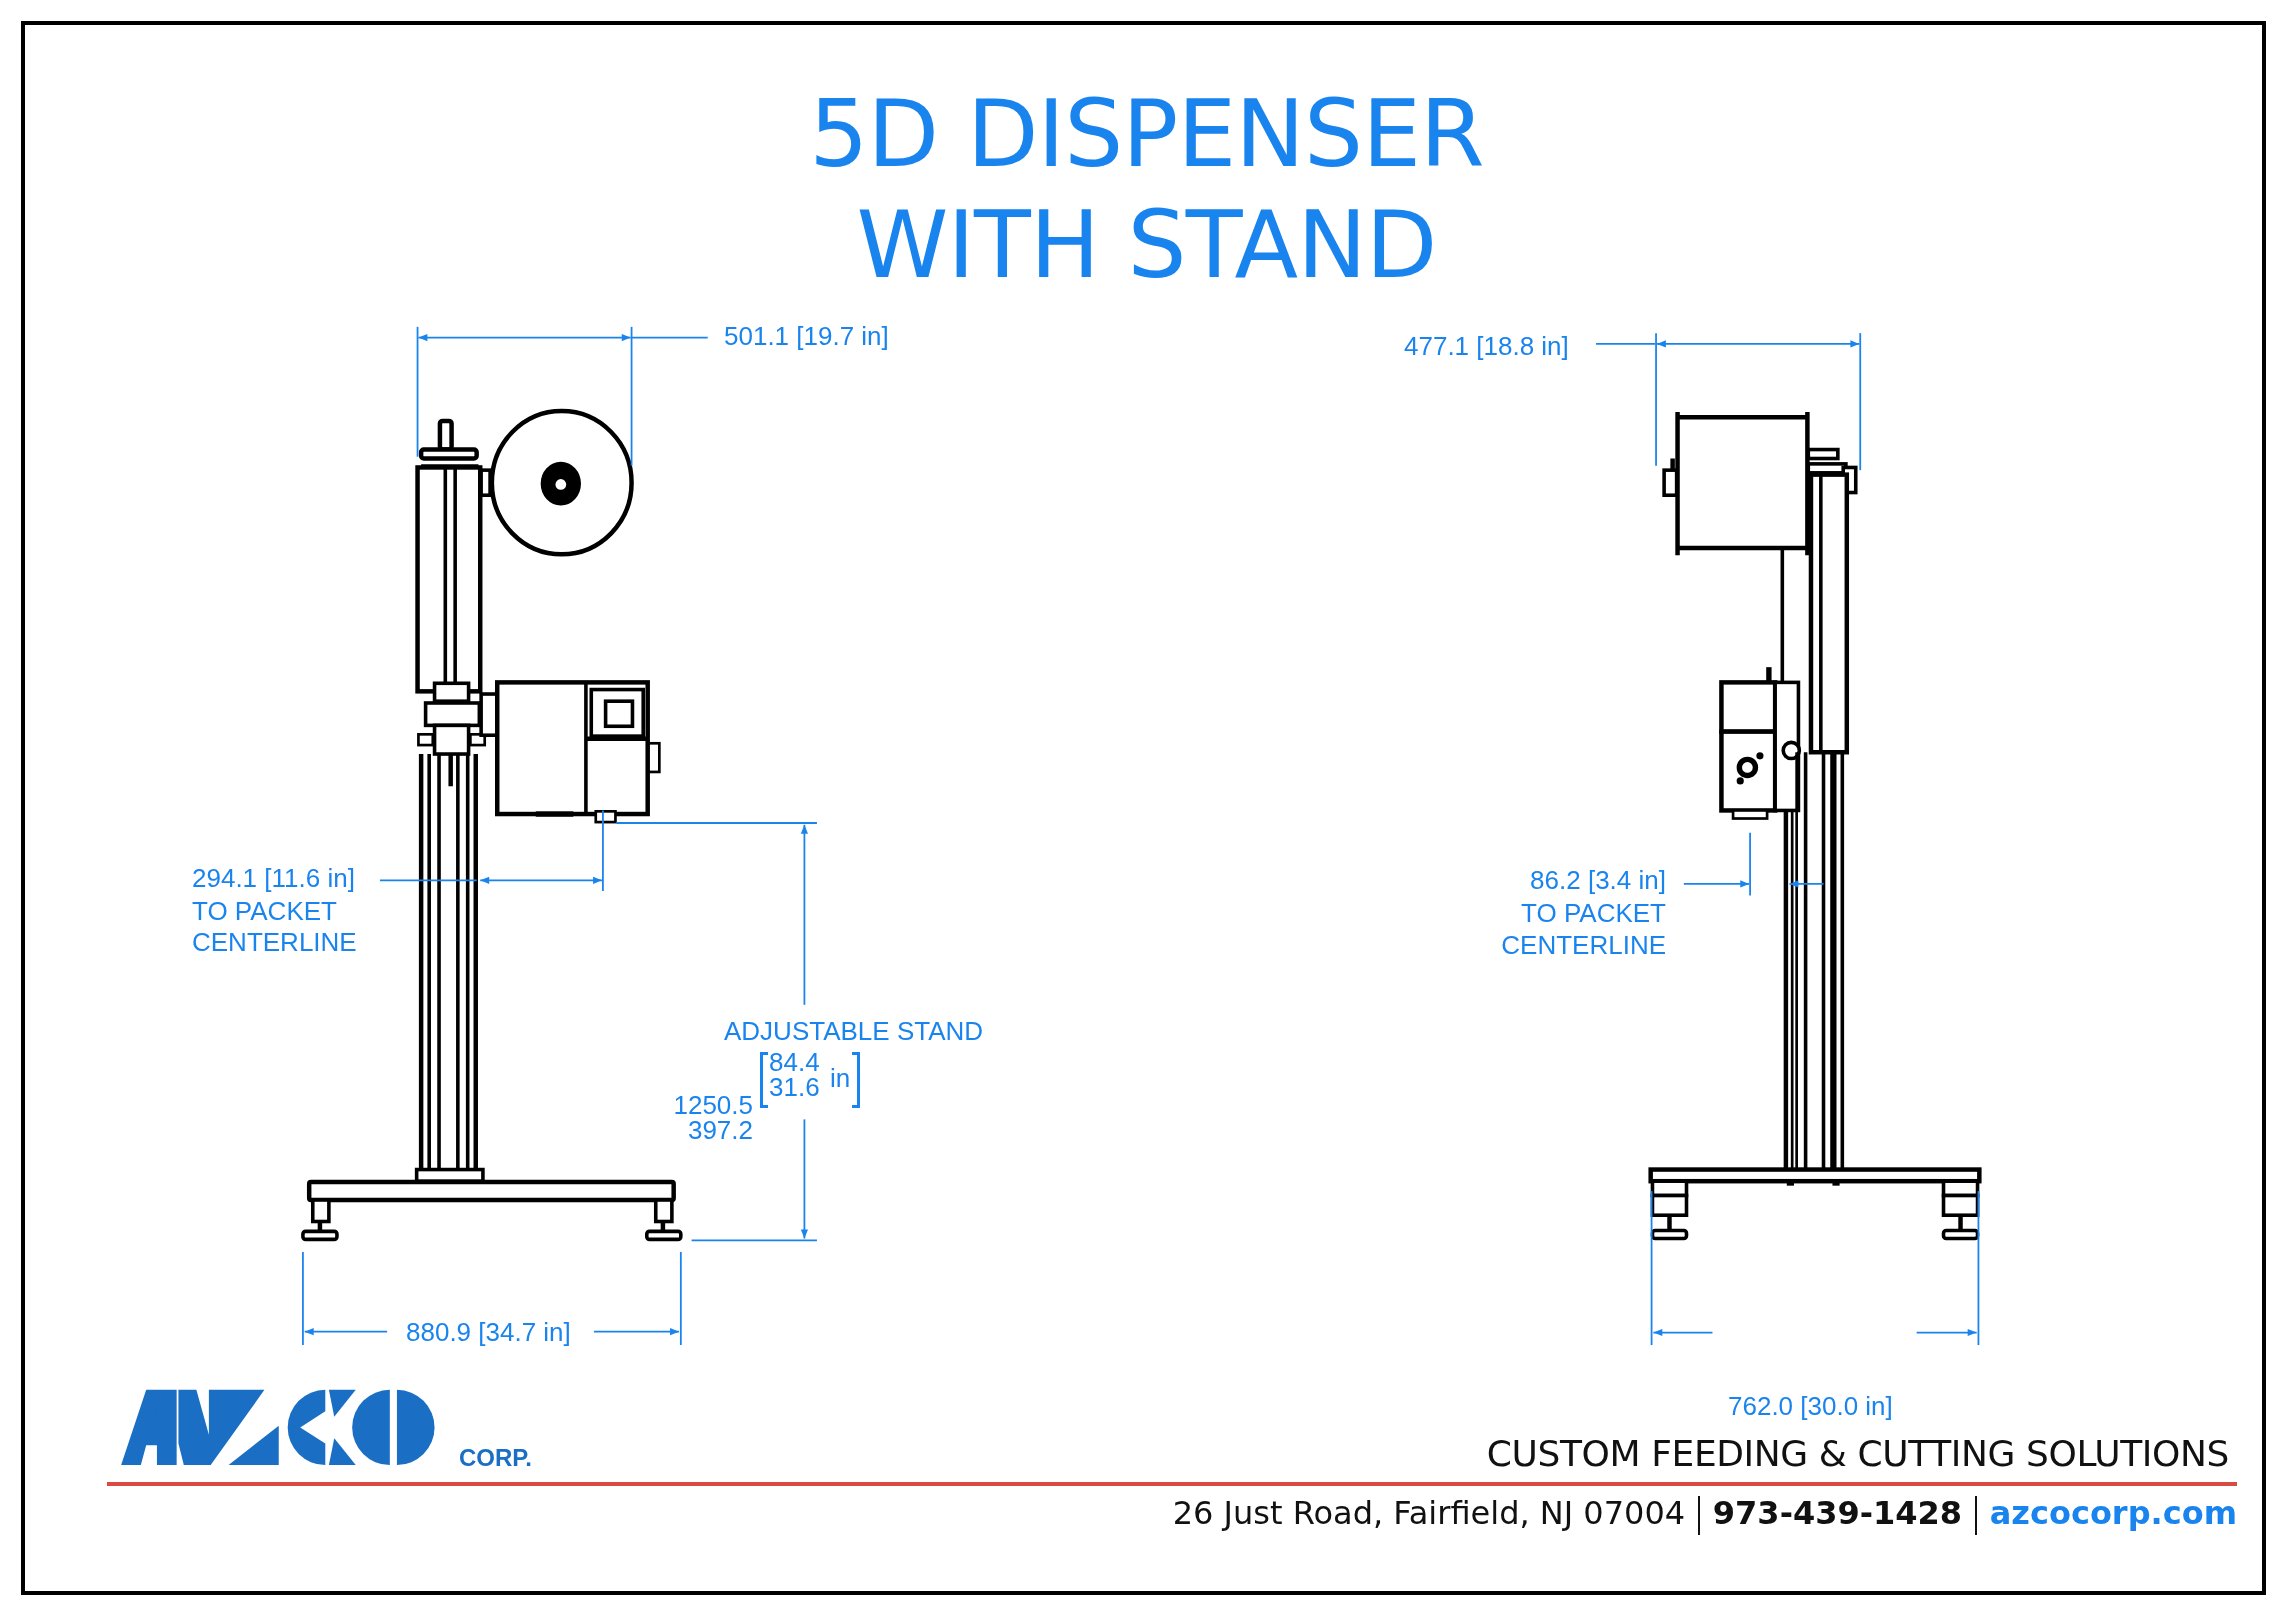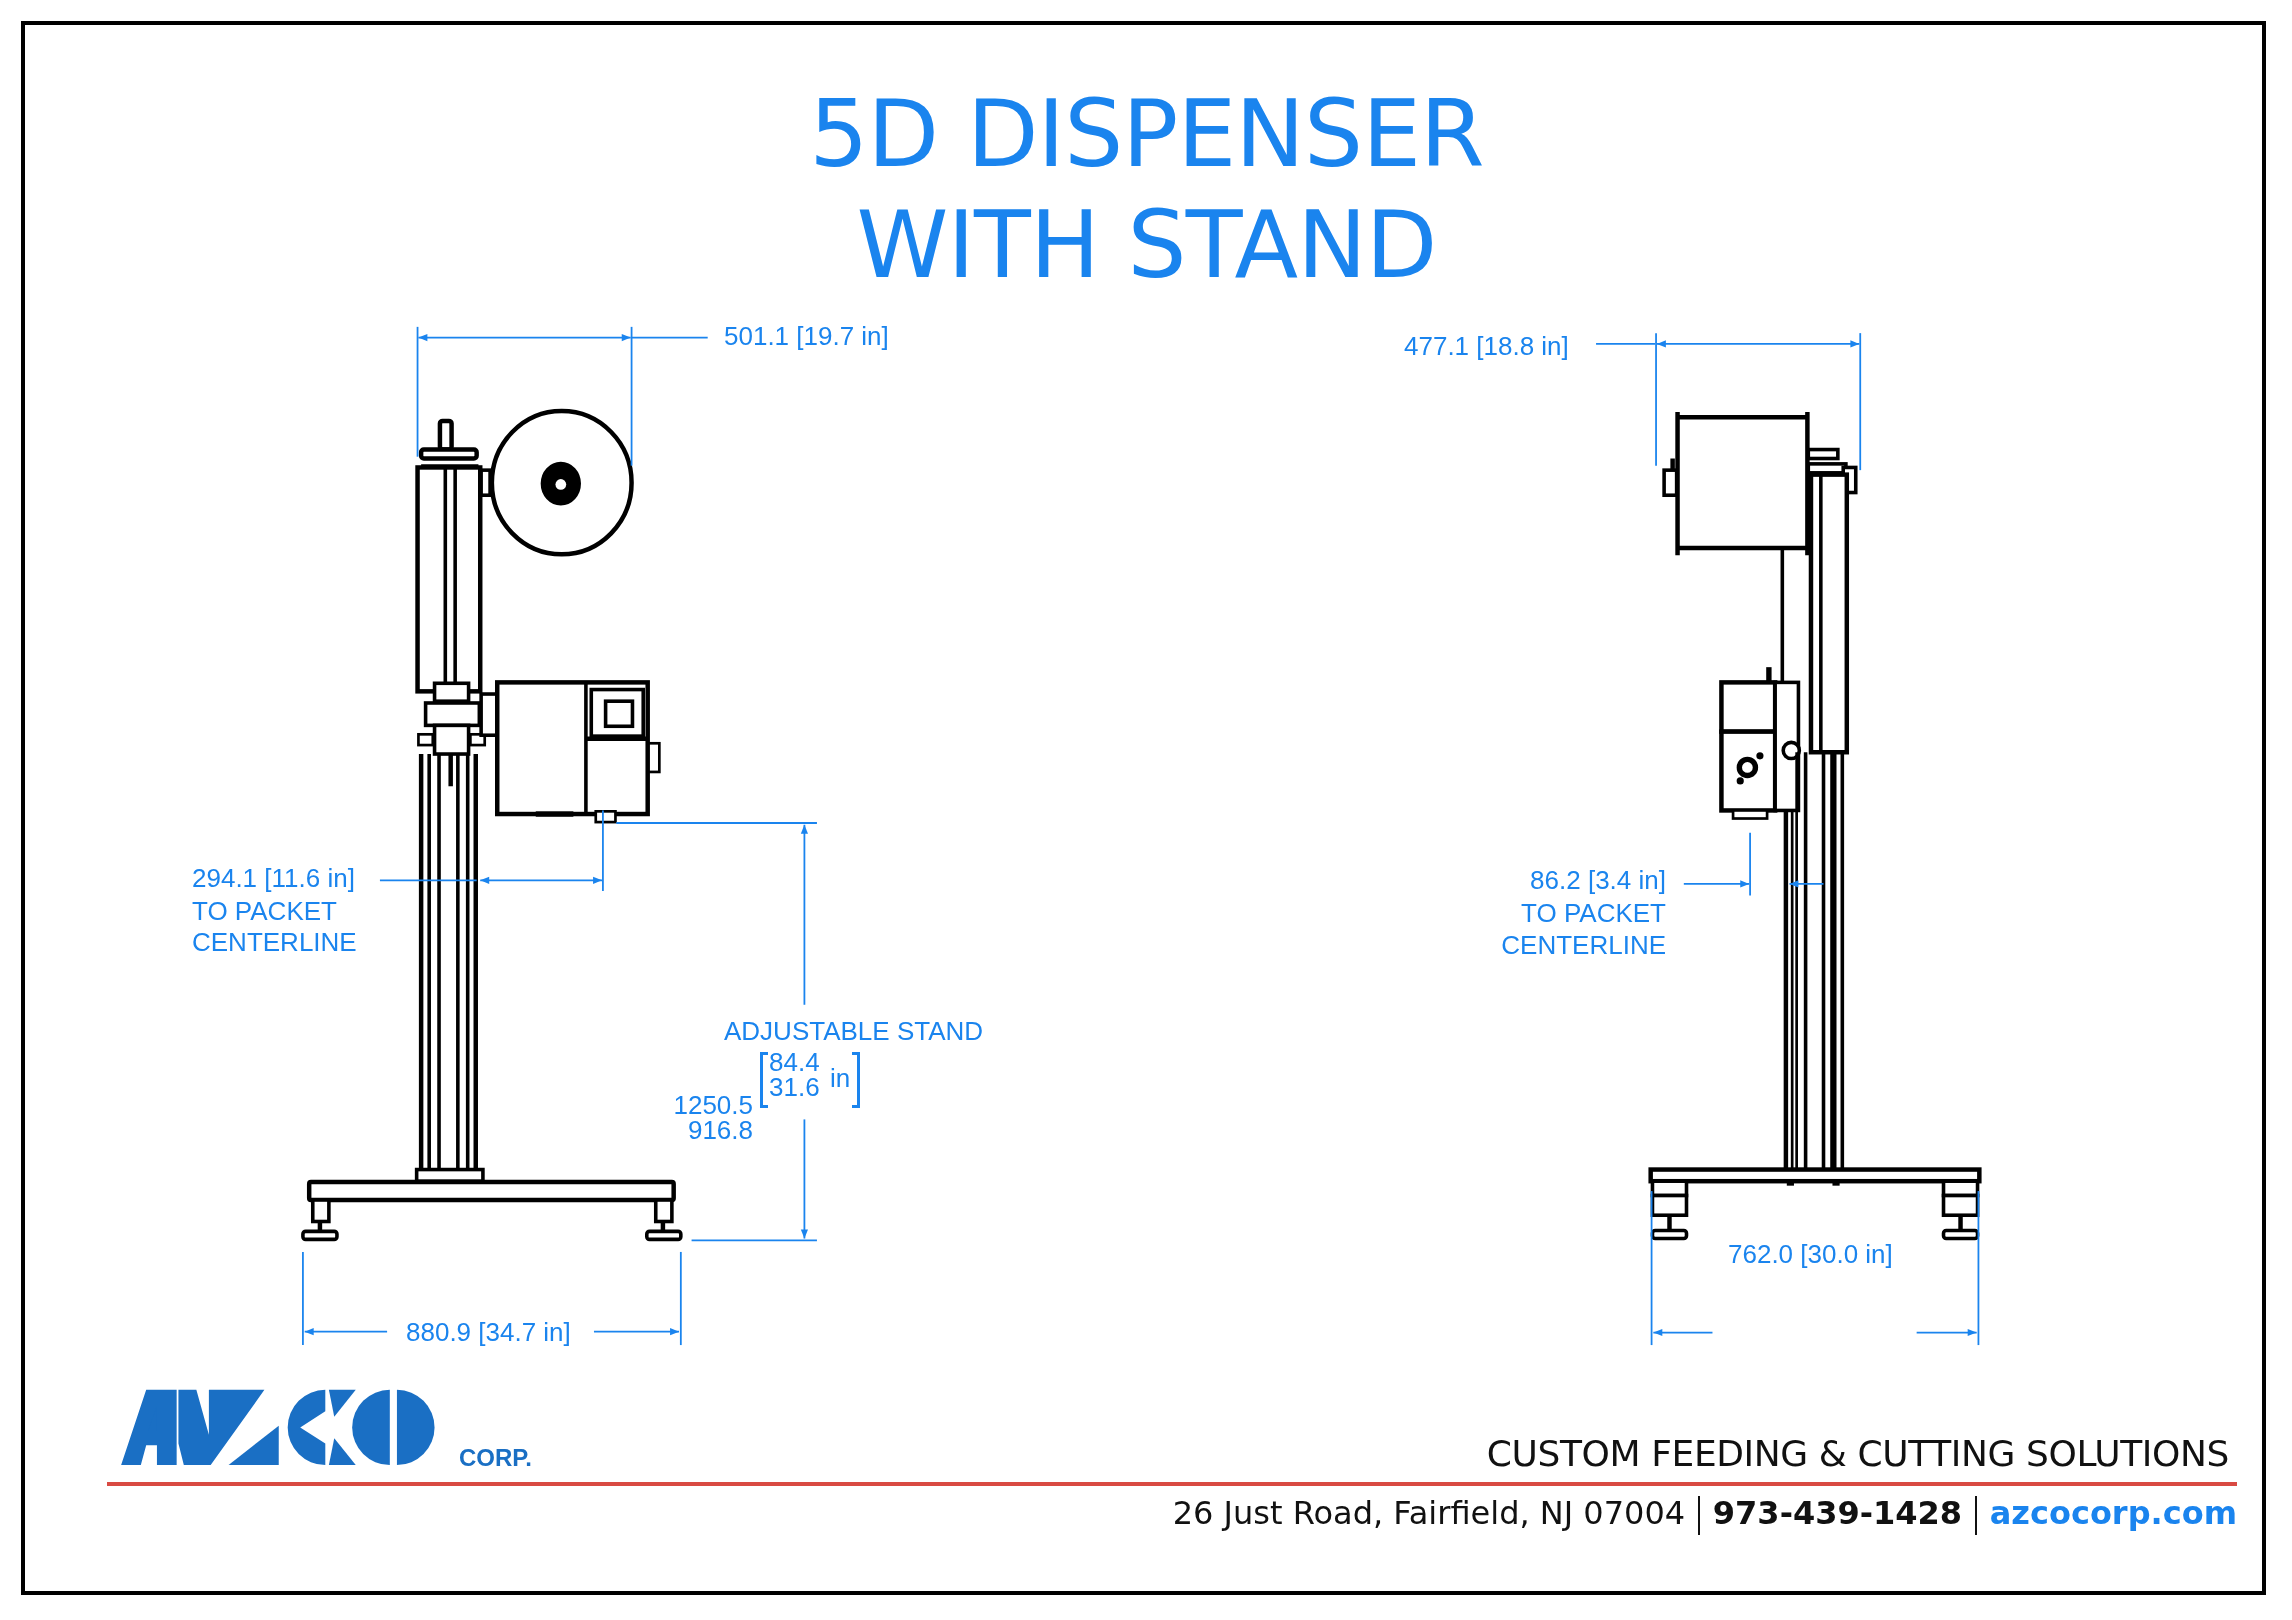--- a/index.html
+++ b/index.html
@@ -193,38 +193,38 @@
 
 <div class="dimtext" style="left:724px; top:321px;">501.1 [19.7 in]</div>
 <div class="dimtext" style="left:192px; top:863px;">294.1 [11.6 in]</div>
 <div class="dimtext" style="left:192px; top:896px;">TO PACKET</div>
 <div class="dimtext" style="left:192px; top:927px;">CENTERLINE</div>
 
 <div class="dimtext" style="left:700px; top:1016px;margin-left:24px;">ADJUSTABLE STAND</div>
 <div style="position:absolute; left:667px; top:1050px; height:57px; color:#1a84ee; font-family:'Liberation Sans',sans-serif; font-size:26px;">
   <div style="position:absolute; left:0; top:0; width:86px; text-align:right; line-height:25px;margin-top:43px;">
     <div>1250.5</div>
-    <div>916.8</div>
+    <div>397.2</div>
   </div>
   <div style="position:absolute; left:93px; top:1.8px; width:5.4px; height:50px; border:3.6px solid #1a84ee; border-right:none;"></div>
   <div style="position:absolute; left:102px; top:0; line-height:25px;">
     <div>84.4</div>
     <div>31.6</div>
   </div>
   <div style="position:absolute; left:163px; top:12.5px;">in</div>
   <div style="position:absolute; left:185px; top:1.8px; width:5.4px; height:50px; border:3.6px solid #1a84ee; border-left:none;"></div>
 </div>
 
 <div class="dimtext" style="left:406px; top:1317px;">880.9 [34.7 in]</div>
 
 <div class="dimtext" style="left:1404px; top:331px;">477.1 [18.8 in]</div>
 <div class="dimtext right" style="right:627px; top:865px;">86.2 [3.4 in]</div>
 <div class="dimtext right" style="right:627px; top:898px;">TO PACKET</div>
 <div class="dimtext right" style="right:627px; top:930px;">CENTERLINE</div>
-<div class="dimtext" style="left:1728px; top:1239px;">762.0 [30.0 in]</div>
+<div class="dimtext" style="left:1728px; top:1391px;">762.0 [30.0 in]</div>
 
 <div class="logo-corp">CORP.</div>
 <div class="tagline">CUSTOM FEEDING &amp; CUTTING SOLUTIONS</div>
 <div class="redline"></div>
 <div class="contact">
   <span>26 Just Road, Fairfield, NJ 07004</span><span class="sep"></span><span class="phone">973-439-1428</span><span class="sep"></span><span class="web">azcocorp.com</span>
 </div>
 
 
 </body></html>

